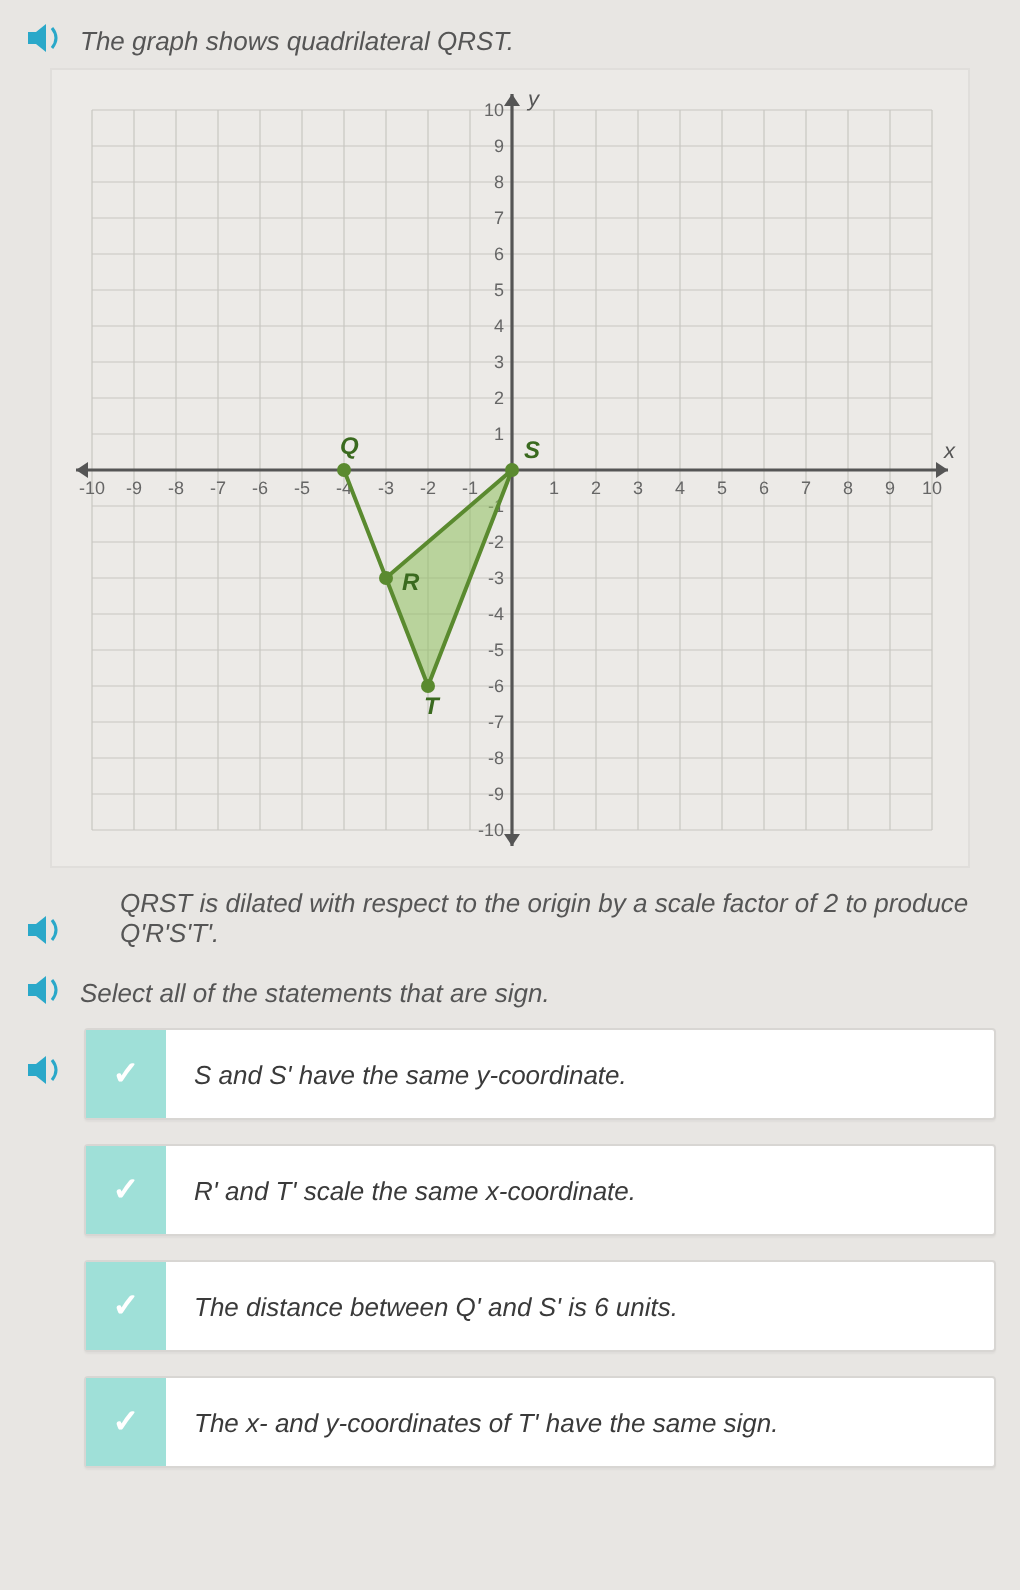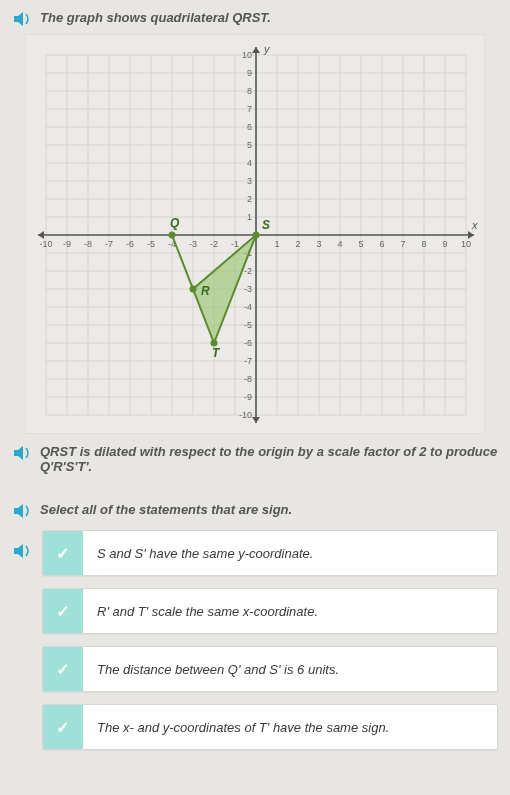--- a/index.html
+++ b/index.html
@@ -8,23 +8,22 @@
     height: 795px;
     background: #e8e6e3;
     font-family: Arial, sans-serif;
     font-size: 13px;
     color: #444;
     padding: 10px 12px;
     overflow: hidden;
   }
   .line {
     display: flex;
-    align-items: flex-start;
+    align-items: flex-end;
     margin-bottom: 6px;
-    font-weight: bold;
   }
   .audio-icon {
     width: 22px;
     height: 18px;
     margin-right: 6px;
     flex-shrink: 0;
     display: flex;
     align-items: center;
   }
   .audio-icon svg { display: block; }
@@ -190,21 +189,21 @@
       <text x="144" y="192" font-size="12" fill="#3a6a1f" font-weight="bold" font-style="italic">Q</text>
       <circle cx="167" cy="254" r="3.5" fill="#5a8a2f"></circle>
       <text x="175" y="260" font-size="12" fill="#3a6a1f" font-weight="bold" font-style="italic">R</text>
       <circle cx="230" cy="200" r="3.5" fill="#5a8a2f"></circle>
       <text x="236" y="194" font-size="12" fill="#3a6a1f" font-weight="bold" font-style="italic">S</text>
       <circle cx="188" cy="308" r="3.5" fill="#5a8a2f"></circle>
       <text x="186" y="322" font-size="12" fill="#3a6a1f" font-weight="bold" font-style="italic">T</text>
     </svg>
 </div>
 
-<div class="line" style="margin-bottom:18px;">
+<div class="line" style="margin-bottom:2px;gap:20px;">
   <span class="audio-icon">
     <svg width="22" height="18" viewBox="0 0 22 18">
       <polygon points="2,6 6,6 11,2 11,16 6,12 2,12" fill="#2aa8c9"></polygon>
       <path d="M14 4 Q18 9 14 14" stroke="#2aa8c9" stroke-width="1.5" fill="none"></path>
     </svg>
   </span>
   <span class="prompt-text">
     <span>QRST is dilated with respect to the origin by a scale factor of 2 to produce Q'R'S'T'.</span>
   </span>
 </div>

